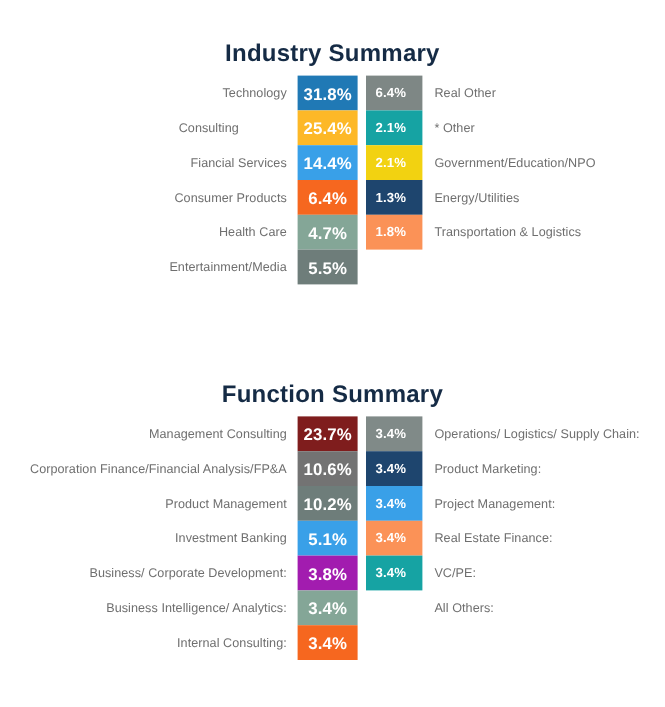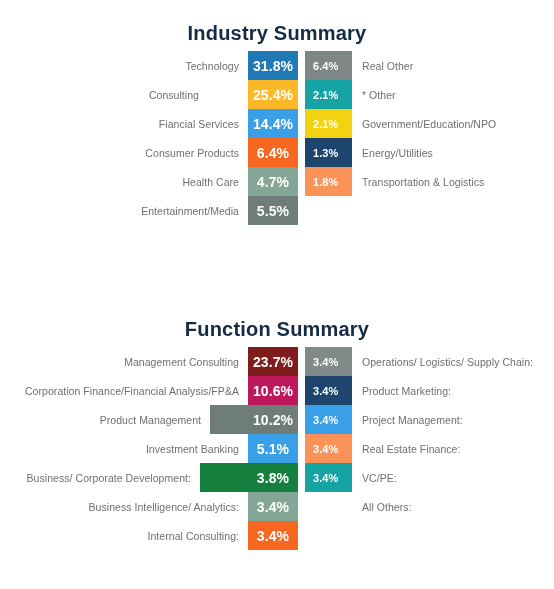--- a/index.html
+++ b/index.html
@@ -21,21 +21,21 @@
     height: 589px;
     position: relative;
     background: #ffffff;
   }
 
   .section {
     position: absolute;
     left: 0;
     width: 554px;
   }
-  #industry-section { top: 4px; }
+  #industry-section { top: 16px; }
   #function-section { top: 300px; }
 
   .section-title {
     text-align: center;
     font-size: 20px;
     font-weight: bold;
     color: #152b45;
     letter-spacing: 0.2px;
     margin: 0;
     padding-top: 18px;
@@ -178,33 +178,33 @@
     <h2 class="section-title">Function Summary</h2>
 
     <div class="chart-body" id="function-body">
       <div class="col col-left" id="function-left">
           <div class="row">
             <div class="row-label">Management Consulting</div>
             <div class="row-value" style="background-color: #7f1d1d;">23.7%</div>
           </div>
           <div class="row">
             <div class="row-label">Corporation Finance/Financial Analysis/FP&amp;A</div>
-            <div class="row-value" style="background-color: #be185d;">10.6%</div>
+            <div class="row-value" style="background-color: #737373;">10.6%</div>
           </div>
           <div class="row">
             <div class="row-label">Product Management</div>
-            <div class="row-value" style="background-color: rgb(110, 125, 122); padding-left: 38px;">10.2%</div>
+            <div class="row-value" style="background-color: rgb(110, 125, 122);">10.2%</div>
           </div>
           <div class="row">
             <div class="row-label">Investment Banking</div>
             <div class="row-value" style="background-color: rgb(57, 160, 232);">5.1%</div>
           </div>
           <div class="row">
             <div class="row-label">Business/ Corporate Development:</div>
-            <div class="row-value" style="background-color: #15803d; padding-left: 48px;">3.8%</div>
+            <div class="row-value" style="background-color: #a21caf;">3.8%</div>
           </div>
           <div class="row">
             <div class="row-label">Business Intelligence/ Analytics:</div>
             <div class="row-value" style="background-color: rgb(132, 166, 151);">3.4%</div>
           </div>
           <div class="row">
             <div class="row-label">Internal Consulting:</div>
             <div class="row-value" style="background-color: rgb(246, 103, 31);">3.4%</div>
           </div>
         </div>

